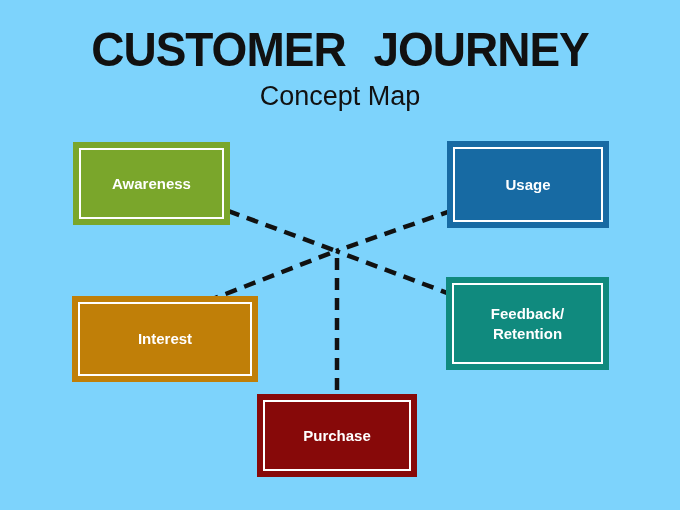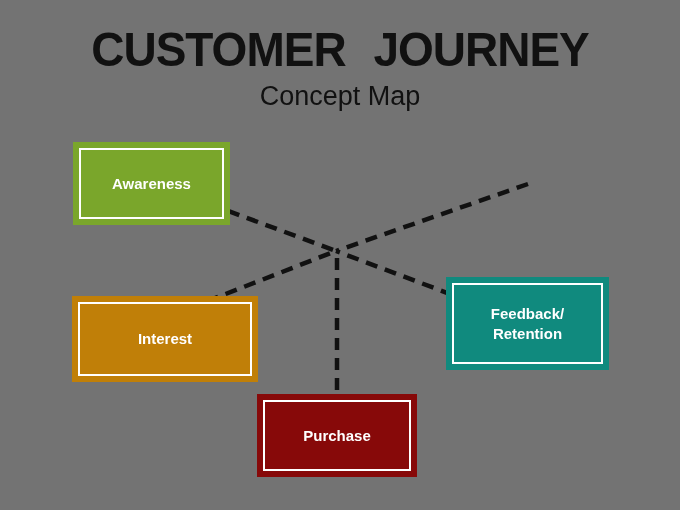--- a/index.html
+++ b/index.html
@@ -1,20 +1,20 @@
 <!DOCTYPE html>
 <html><head>
 <meta charset="utf-8">
 <style>
   html, body { margin: 0; padding: 0; background: #ffffff; }
   .stage {
     position: relative;
     width: 680px;
     height: 510px;
-    background: #737373;
+    background: #7dd3fc;
     overflow: hidden;
     font-family: "Liberation Sans", sans-serif;
   }
   .title {
     position: absolute;
     top: 22px; left: 0; width: 100%;
     text-align: center;
     font-size: 46px;
     font-weight: bold;
     letter-spacing: -1px;
@@ -90,20 +90,23 @@
       <line x1="151" y1="323" x2="336" y2="251"></line>
       <line x1="527" y1="323" x2="336" y2="251"></line>
       <line x1="337" y1="430" x2="337" y2="251"></line>
     </g>
   </svg>
 
   <div class="node node-awareness" style="background-color: rgb(122, 166, 43);">
     <div class="node-inner" style="color: rgb(255, 255, 255);">Awareness</div>
   </div>
 
+  <div class="node node-usage" style="background-color: rgb(23, 106, 163);">
+    <div class="node-inner" style="color: rgb(255, 255, 255);">Usage</div>
+  </div>
 
   <div class="node node-interest" style="background-color: rgb(192, 127, 8);">
     <div class="node-inner" style="color: rgb(255, 255, 255);">Interest</div>
   </div>
 
   <div class="node node-feedback" style="background-color: rgb(16, 138, 126);">
     <div class="node-inner" style="color: rgb(255, 255, 255);">Feedback/
 Retention</div>
   </div>
 

